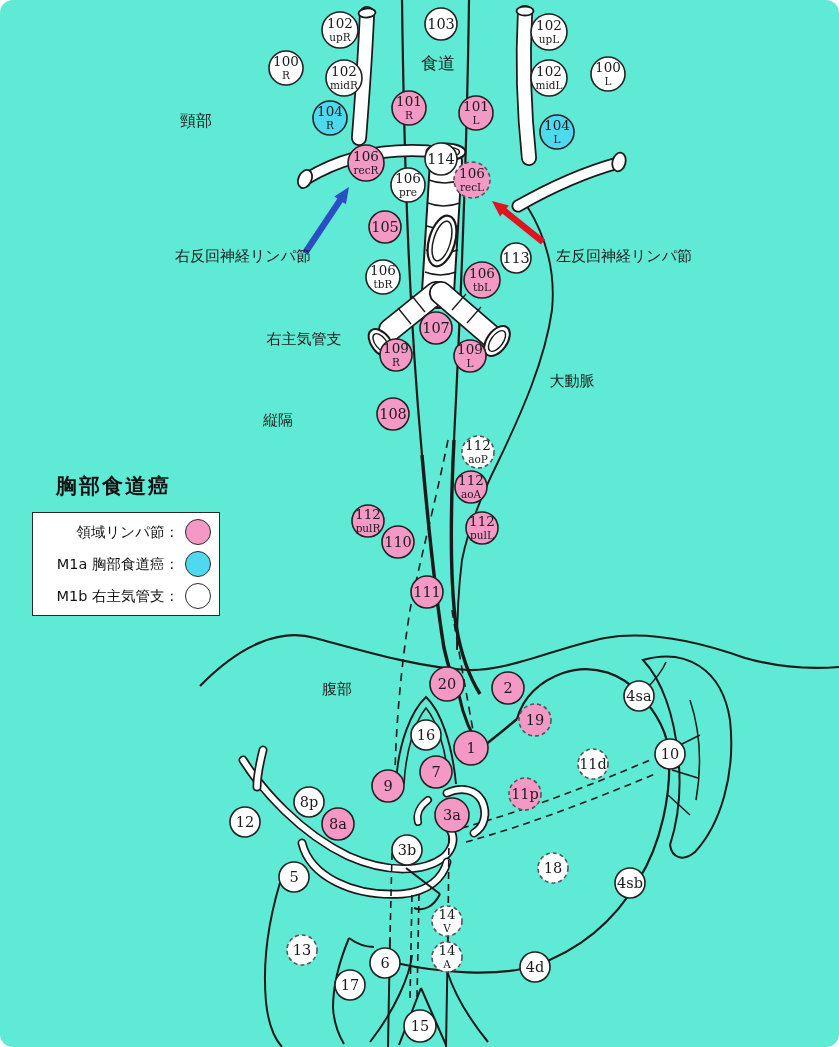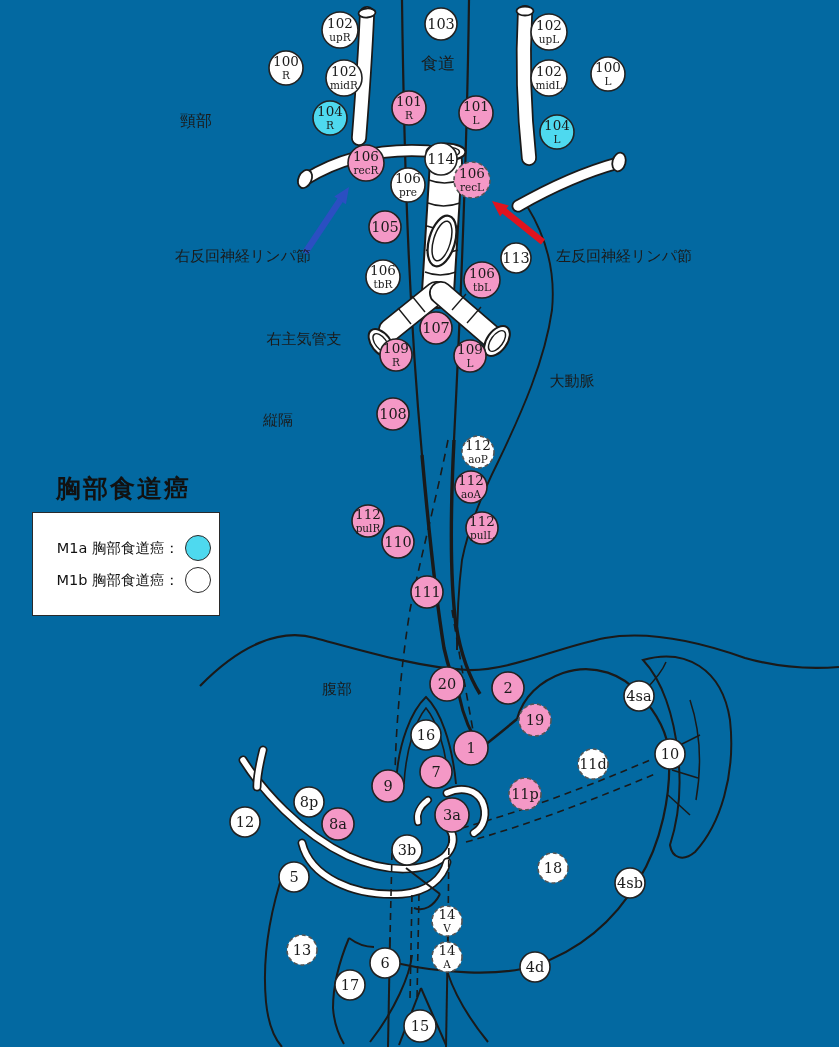--- a/index.html
+++ b/index.html
@@ -1,21 +1,21 @@
 <!DOCTYPE html>
 <html><head>
 <meta charset="utf-8">
 <style>
   html,body{margin:0;padding:0;background:#ffffff;}
-  #stage{position:relative;width:839px;height:1047px;background:#0369a1;overflow:hidden;
-         font-family:"DejaVu Sans",sans-serif;}
+  #stage{position:relative;width:839px;height:1047px;background:#5eead4;overflow:hidden;
+         font-family:"DejaVu Sans",sans-serif;border-radius:13px;}
   #diagram{position:absolute;left:0;top:0;}
   .jp-label{fill:#1b1b1b;font-family:"DejaVu Sans",sans-serif;}
   .node-text{font-family:"DejaVu Serif",serif;fill:#1b1b1b;}
-  #title{position:absolute;left:56px;top:472px;font-size:25px;font-weight:bold;
+  #title{position:absolute;left:56px;top:472px;font-size:21px;font-weight:bold;
          letter-spacing:2px;color:#111;font-family:Liberation Sans, sans-serif;text-align:center;}
   #legend-box{position:absolute;left:32px;top:512px;width:188px;height:104px;
               border:1.6px solid #2a2a2a;background:#fff;box-sizing:border-box;
               display:flex;flex-direction:column;justify-content:center;gap:3px;padding:4px 8px 4px 4px;}
   .legend-row{display:flex;align-items:center;justify-content:flex-end;gap:6px;height:29px;}
   .legend-label{font-size:14.5px;color:#111;white-space:nowrap;}
   .legend-swatch{width:26px;height:26px;border-radius:50%;border:1.6px solid #2a2a2a;
                  box-sizing:border-box;flex:0 0 auto;}
   .anat{fill:none;stroke:#1a1a1a;}
   .tube-o{fill:none;stroke:#1a1a1a;stroke-linecap:round;}
@@ -403,22 +403,26 @@
         <text x="572" y="386" text-anchor="middle" font-size="15" class="jp-label">大動脈</text>
         <text x="278" y="425" text-anchor="middle" font-size="15" class="jp-label">縦隔</text>
         <text x="337" y="694" text-anchor="middle" font-size="15" class="jp-label">腹部</text>
       </g>
   </svg>
 
   <div id="title">胸部食道癌</div>
 
   <div id="legend-box">
     <div class="legend-row">
+      <span class="legend-label">領域リンパ節：</span>
+      <span class="legend-swatch" style="background: rgb(244, 152, 198);"></span>
+    </div>
+    <div class="legend-row">
       <span class="legend-label">M1a 胸部食道癌：</span>
       <span class="legend-swatch" style="background: rgb(78, 217, 239);"></span>
     </div>
     <div class="legend-row">
-      <span class="legend-label">M1b 胸部食道癌：</span>
+      <span class="legend-label">M1b 右主気管支：</span>
       <span class="legend-swatch" style="background: rgb(255, 255, 255);"></span>
     </div>
   </div>
 
 </div>
 
 </body></html>

